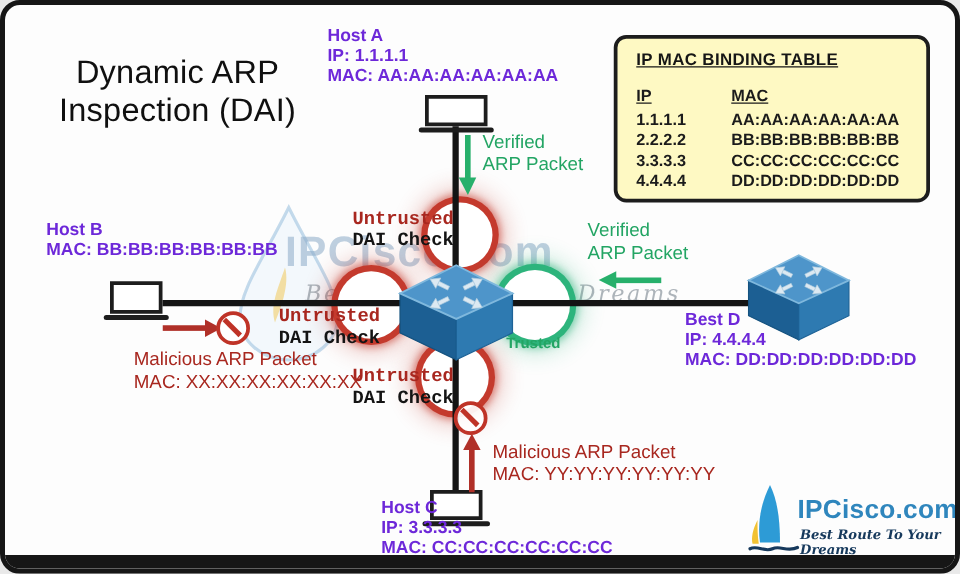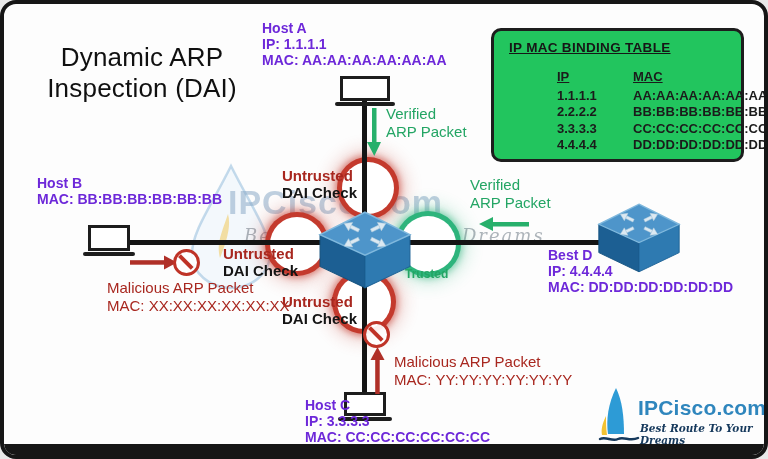--- a/index.html
+++ b/index.html
@@ -10,23 +10,23 @@
   }
   .abs { position:absolute; }
   .bottom-bar { left:0; right:0; bottom:0; height:11px; background:#161616; border-radius:0 0 10px 10px; z-index:9; }
 
   
   .title { left:22px; top:38px; width:232px; text-align:center; font-size:26px; font-weight:normal;
            line-height:31px; color:#101010; letter-spacing:.2px; z-index:6; }
 
   
   .btable { left:487px; top:24px; width:253px; height:134px; border:3px solid #1d1d1d; border-radius:10px;
-            background:#22c55e; padding:9px 14px 6px 15px; z-index:6; }
+            background:#fef9c3; padding:9px 14px 6px 15px; z-index:6; }
   .btable .bt-head { font-size:13.5px; font-weight:bold; color:#161616; text-decoration:underline; letter-spacing:.3px; }
-  .bt-grid { margin-top:14px; display:grid; grid-template-columns:76px auto; row-gap:1.5px; font-size:13px; font-weight:bold; color:#1b1b1b;margin-left:48px; }
+  .bt-grid { margin-top:14px; display:grid; grid-template-columns:76px auto; row-gap:1.5px; font-size:13px; font-weight:bold; color:#1b1b1b; }
   .bt-col { text-decoration:underline; margin-bottom:2px; }
 
   
   .wm-text { left:224px; top:179px; font-size:34px; font-weight:bold; color:rgba(138,170,199,.55);
              letter-spacing:1px; z-index:1; }
   .wm-tag  { left:240px; top:221px; font-size:18px; font-style:italic; color:rgba(120,132,142,.6);
              font-family:"DejaVu Serif", serif; letter-spacing:2px; z-index:1; }
   .wm-drop { left:182px; top:158px; z-index:1; }
 
   
@@ -36,21 +36,21 @@
   
   .port { border-radius:50%; background:#fff; z-index:2; }
   .port.red   { box-shadow:0 0 0 5px #c43a2d, 0 0 6px 7px rgba(196,58,45,.55), 0 0 16px 13px rgba(196,58,45,.22); }
   .port.green { box-shadow:0 0 0 5px #2db47c, 0 0 6px 7px rgba(45,180,124,.5), 0 0 16px 13px rgba(45,180,124,.2); }
   .port-top    { left:338px; top:158px; width:52px; height:52px; }
   .port-left   { left:266px; top:213px; width:54px; height:54px; }
   .port-bottom { left:333px; top:271px; width:54px; height:54px; }
   .port-right  { left:396px; top:212px; width:56px; height:56px; }
 
   
-  .plabel { font-size:15px; font-weight:bold; line-height:17px; z-index:5; }
+  .plabel { font-size:15px; font-weight:bold; line-height:17px; z-index:5;font-family:Liberation Mono, monospace; }
   .red-txt { color:#a8271f; }
   .grn-txt { color:#23a564; }
   .blk-txt { color:#141414; }
   .trusted { left:401px; top:263px; font-size:12px; font-weight:bold; color:#23a564; z-index:5; }
 
   .hostblock { font-size:14px; font-weight:bold; line-height:16px; color:#6d28d9; z-index:5; white-space:nowrap; }
 
   .pk-label { font-size:15px; font-weight:normal; line-height:17.5px; z-index:5; white-space:nowrap; }
 
   

